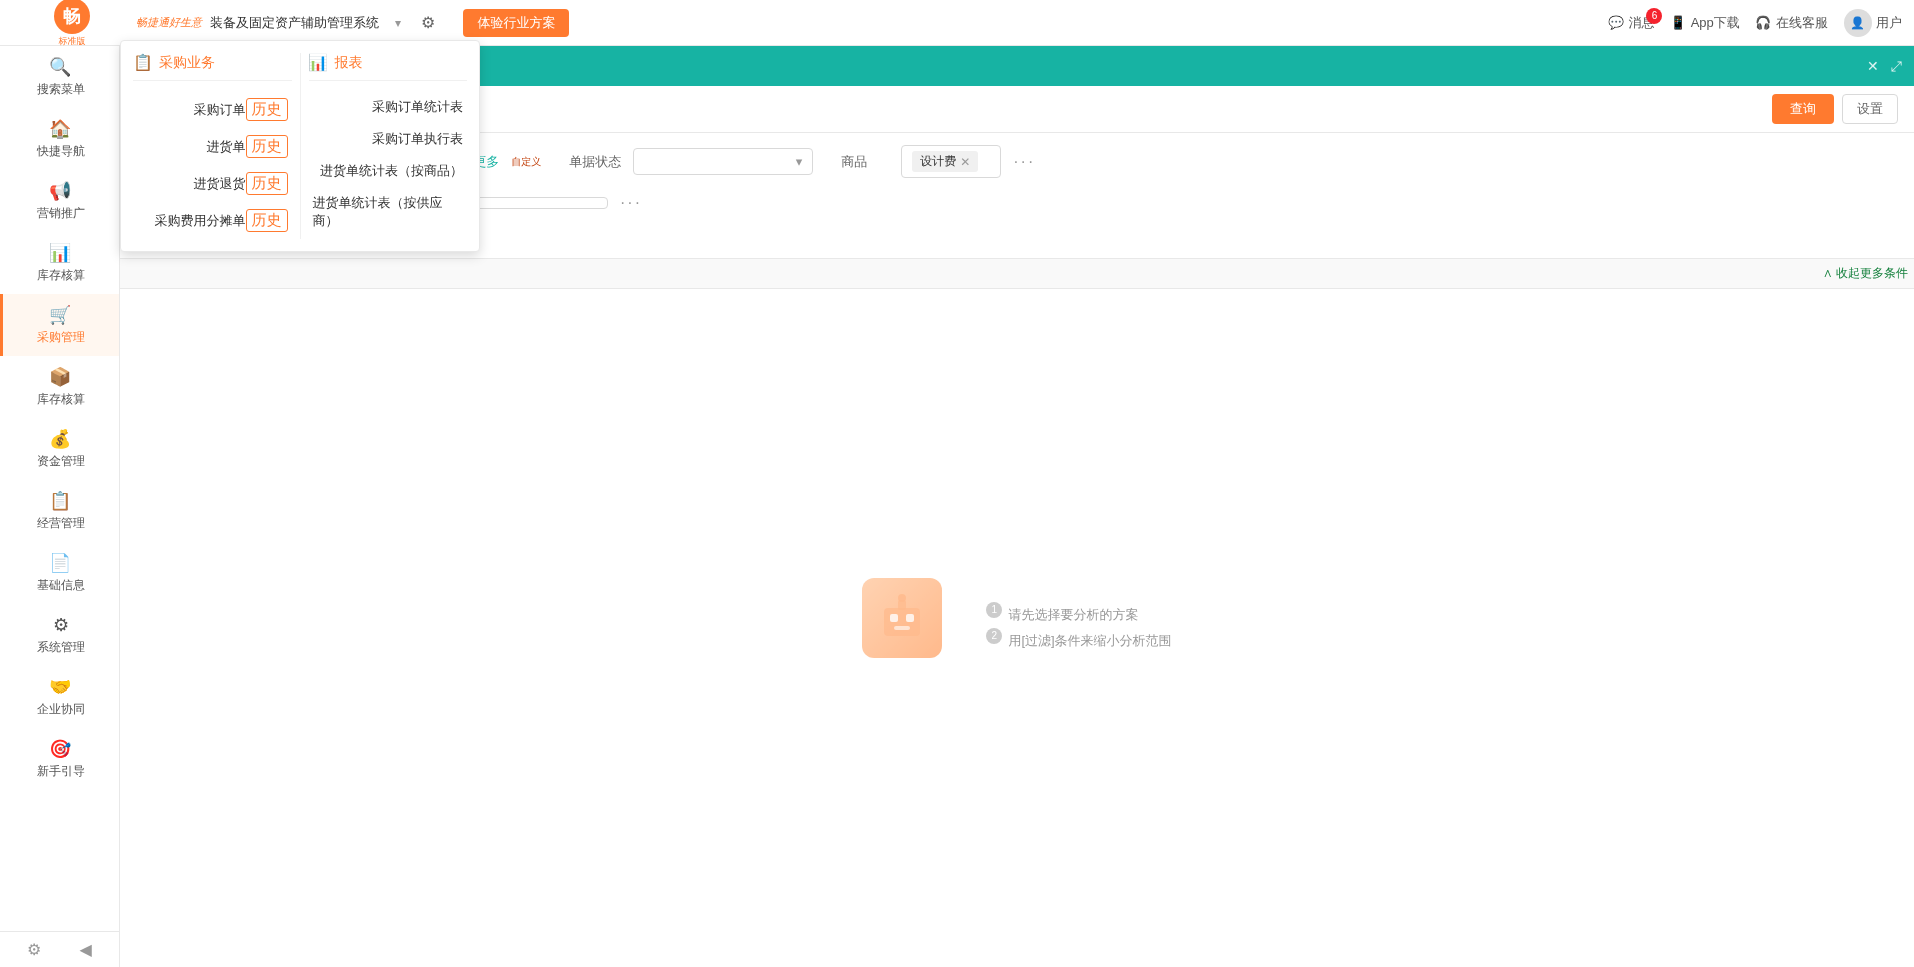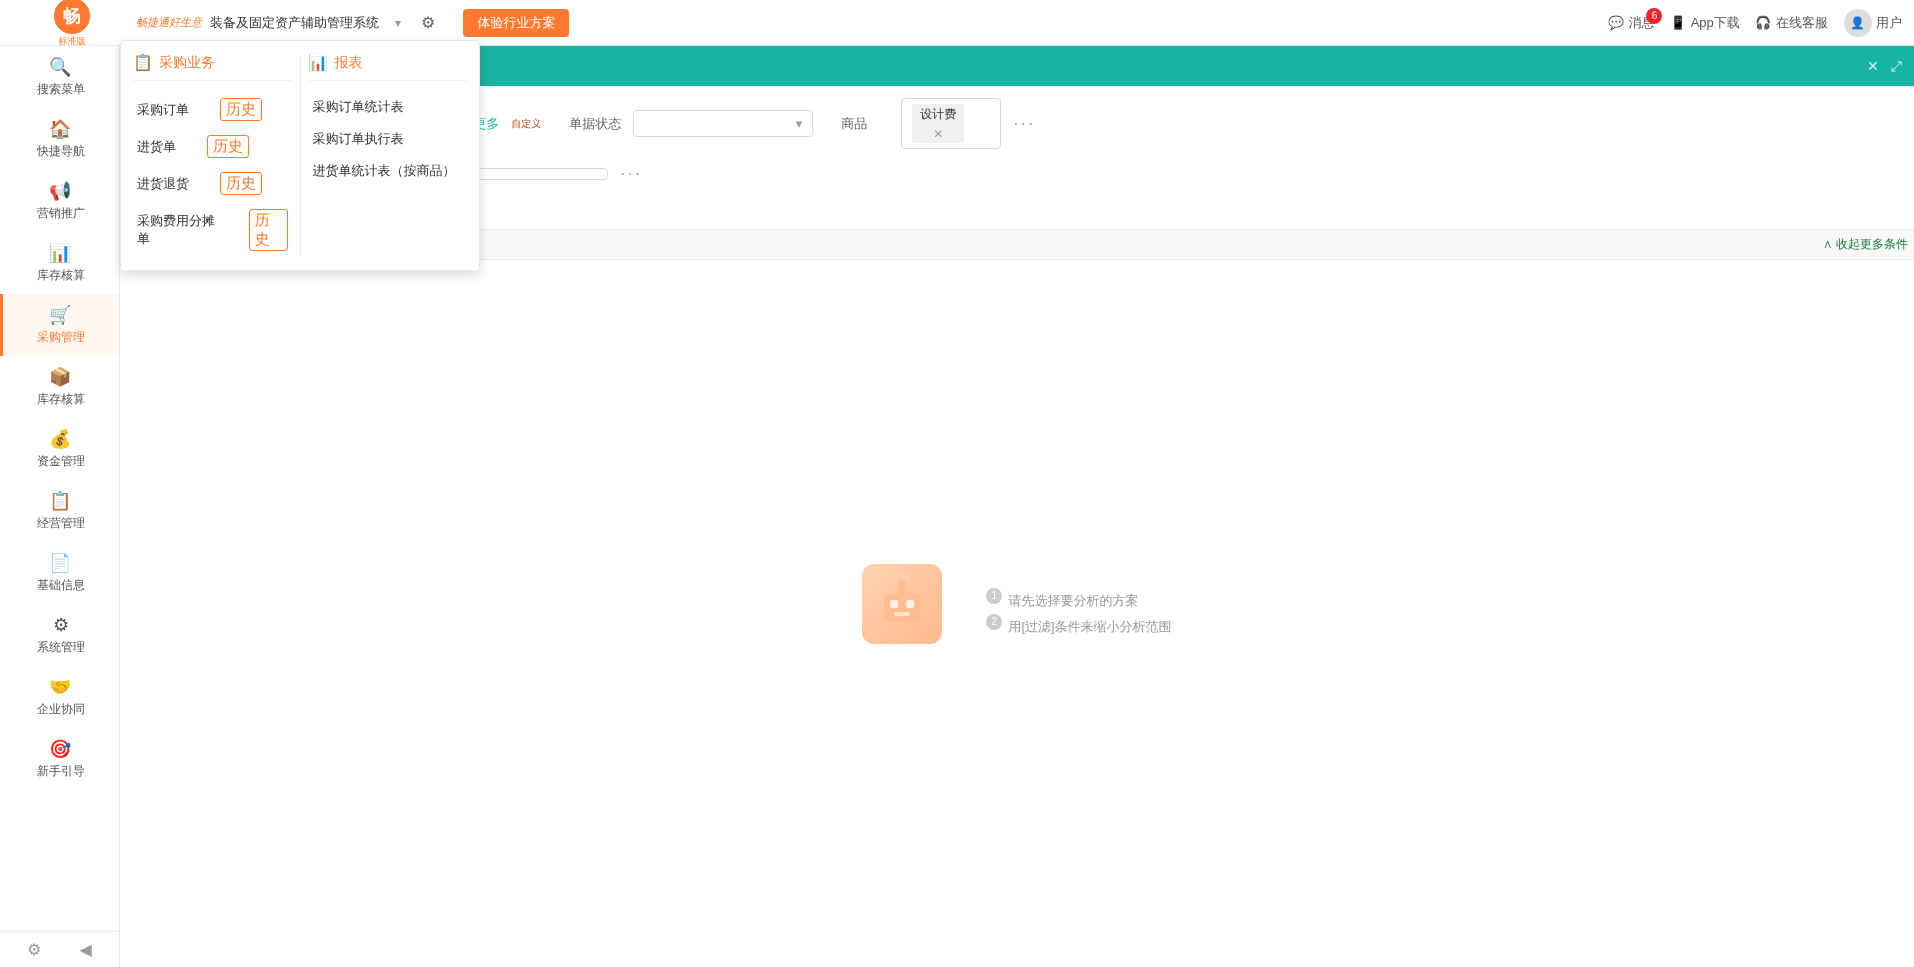--- a/index.html
+++ b/index.html
@@ -156,21 +156,21 @@
       padding: 5px 10px; font-size: 13px; color: #333;
       display: flex; align-items: center; gap: 4px; cursor: pointer;
       min-width: 120px; background: #fff;
     }
     .filter-input.date-range {
       min-width: 220px;
     }
     .filter-tag {
       background: #f0f0f0; border-radius: 3px;
       padding: 2px 8px; font-size: 12px; color: #333;
-      display: flex; align-items: center; gap: 4px; flex-direction: column;
+      display: flex; align-items: center; gap: 4px;
     }
     .filter-tag .remove { color: #999; cursor: pointer; }
     .btn-query {
       background: #ff7a2f; color: #fff; border: none;
       padding: 6px 18px; border-radius: 4px; cursor: pointer; font-size: 13px;
     }
     .btn-setting {
       background: #fff; color: #666; border: 1px solid #d9d9d9;
       padding: 5px 14px; border-radius: 4px; cursor: pointer; font-size: 13px;
     }
@@ -241,24 +241,23 @@
       flex: 1;
     }
     .dropdown-col-title {
       display: flex; align-items: center; gap: 6px;
       font-size: 14px; font-weight: 500; color: #ff7a2f;
       margin-bottom: 10px; padding-bottom: 8px;
       border-bottom: 1px solid #f0f0f0;
     }
     .dropdown-col-title .col-icon { font-size: 16px; }
     .dropdown-item {
-      display: flex; align-items: center; justify-content: flex-start;
+      display: flex; align-items: center; justify-content: flex-end;
       padding: 7px 4px; cursor: pointer; color: #333; font-size: 13px;
       border-radius: 3px;
-      gap: 31px;
     }
     .history-tag {
       background: #fff; border: 1px solid #ff7a2f; color: #ff7a2f;
       border-radius: 3px; padding: 1px 5px; font-size: 15px; cursor: pointer;
     }
     .dropdown-divider {
       width: 1px; background: #f0f0f0; margin: 0 8px;
     }
   </style>
 </head>
@@ -369,20 +368,43 @@
       <div class="tab-item active">
         <span>销售排行榜</span>
         <span class="tab-close">×</span>
       </div>
       <div class="tab-right-btns">
         <span class="tab-right-btn">✕</span>
         <span class="tab-right-btn">⤢</span>
       </div>
     </div>
 
+    <div class="toolbar-row">
+      <div class="toolbar-btn">
+        <span class="icon">❓</span>
+        <span>帮助</span>
+      </div>
+      <div class="toolbar-btn">
+        <span class="icon">🖨</span>
+        <span>按模板打印</span>
+        <span style="color:#999;font-size:10px;">▾</span>
+      </div>
+      <div class="toolbar-btn">
+        <span class="icon">⬆</span>
+        <span>导出</span>
+      </div>
+      <div class="toolbar-btn">
+        <span class="icon">🔄</span>
+        <span>刷新</span>
+      </div>
+      <div style="margin-left:auto;display:flex;gap:8px;">
+        <button class="btn-query">查询</button>
+        <button class="btn-setting">设置</button>
+      </div>
+    </div>
 
     <div class="filter-area">
       <div class="filter-row">
         <span class="filter-label">日期</span>
         <div class="filter-input date-range">
           <span>2024-01-01 ~ 2024-12-31</span>
         </div>
         <span style="color:#17b3a3;font-size:13px;cursor:pointer;">近7天</span>
         <span style="color:#17b3a3;font-size:13px;cursor:pointer;">更多</span>
         <span style="color:#c2410c;font-size:10px;cursor:pointer;">自定义</span>
@@ -492,14 +514,17 @@
     </div>
     <div class="dropdown-item">
       <span>采购订单统计表</span>
     </div>
     <div class="dropdown-item">
       <span>采购订单执行表</span>
     </div>
     <div class="dropdown-item">
       <span>进货单统计表（按商品）</span>
     </div>
+    <div class="dropdown-item">
+      <span>进货单统计表（按供应商）</span>
+    </div>
   </div>
 </div>
 
 </body></html>

